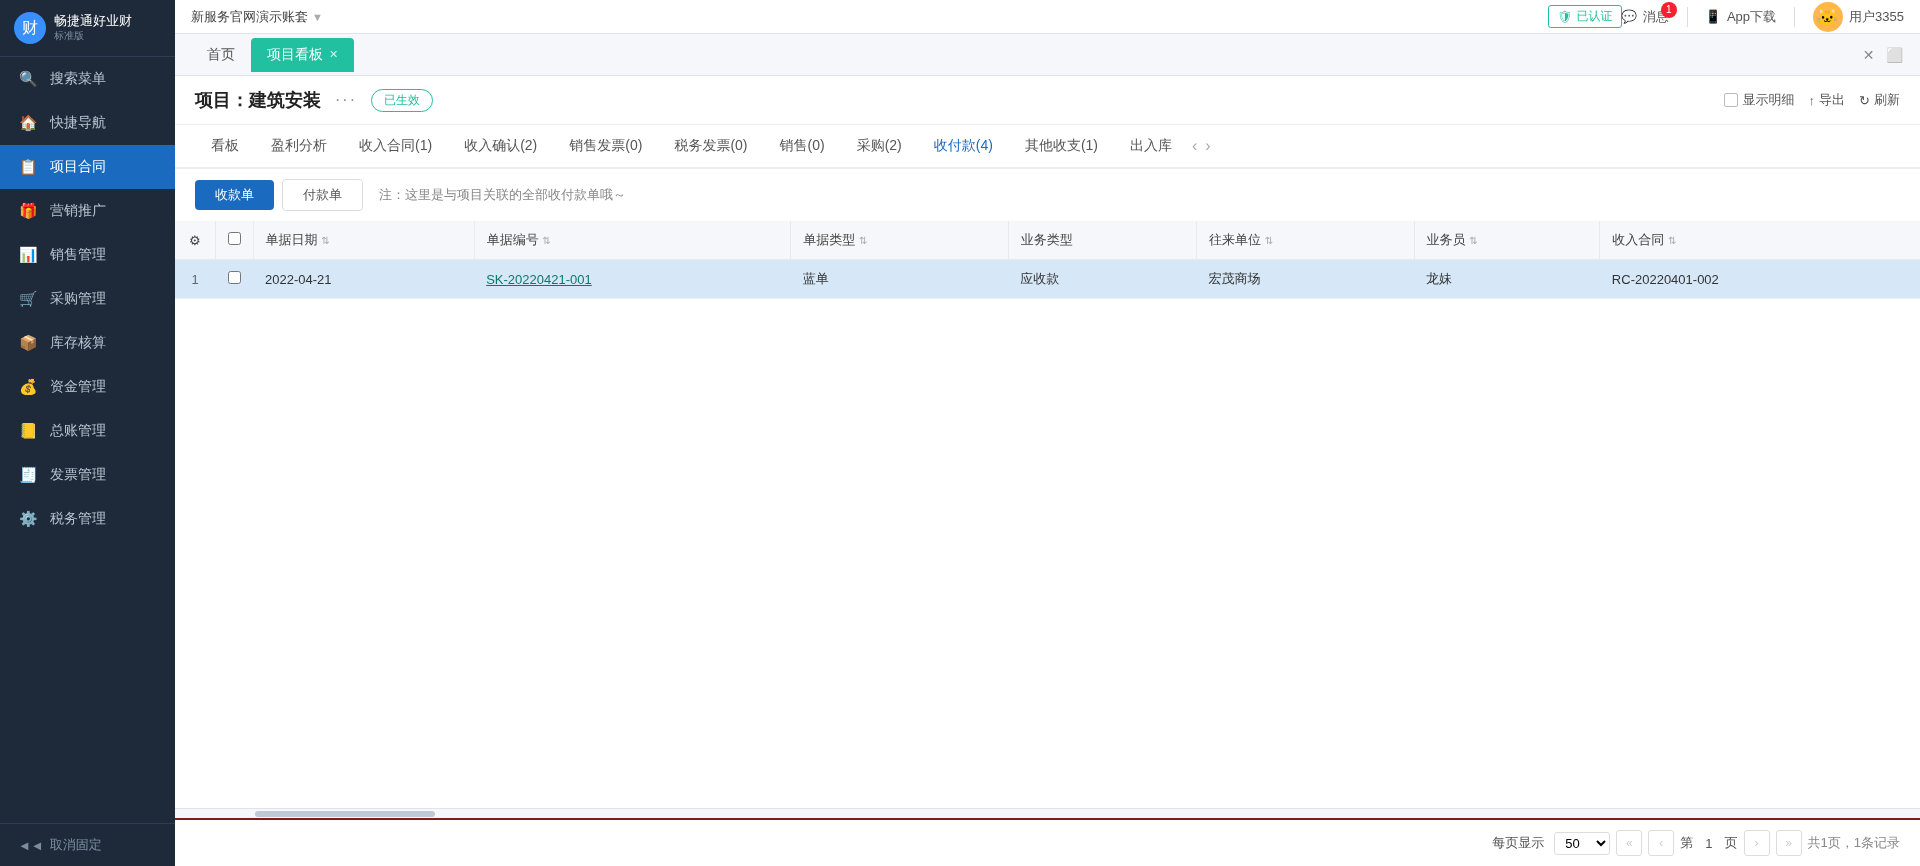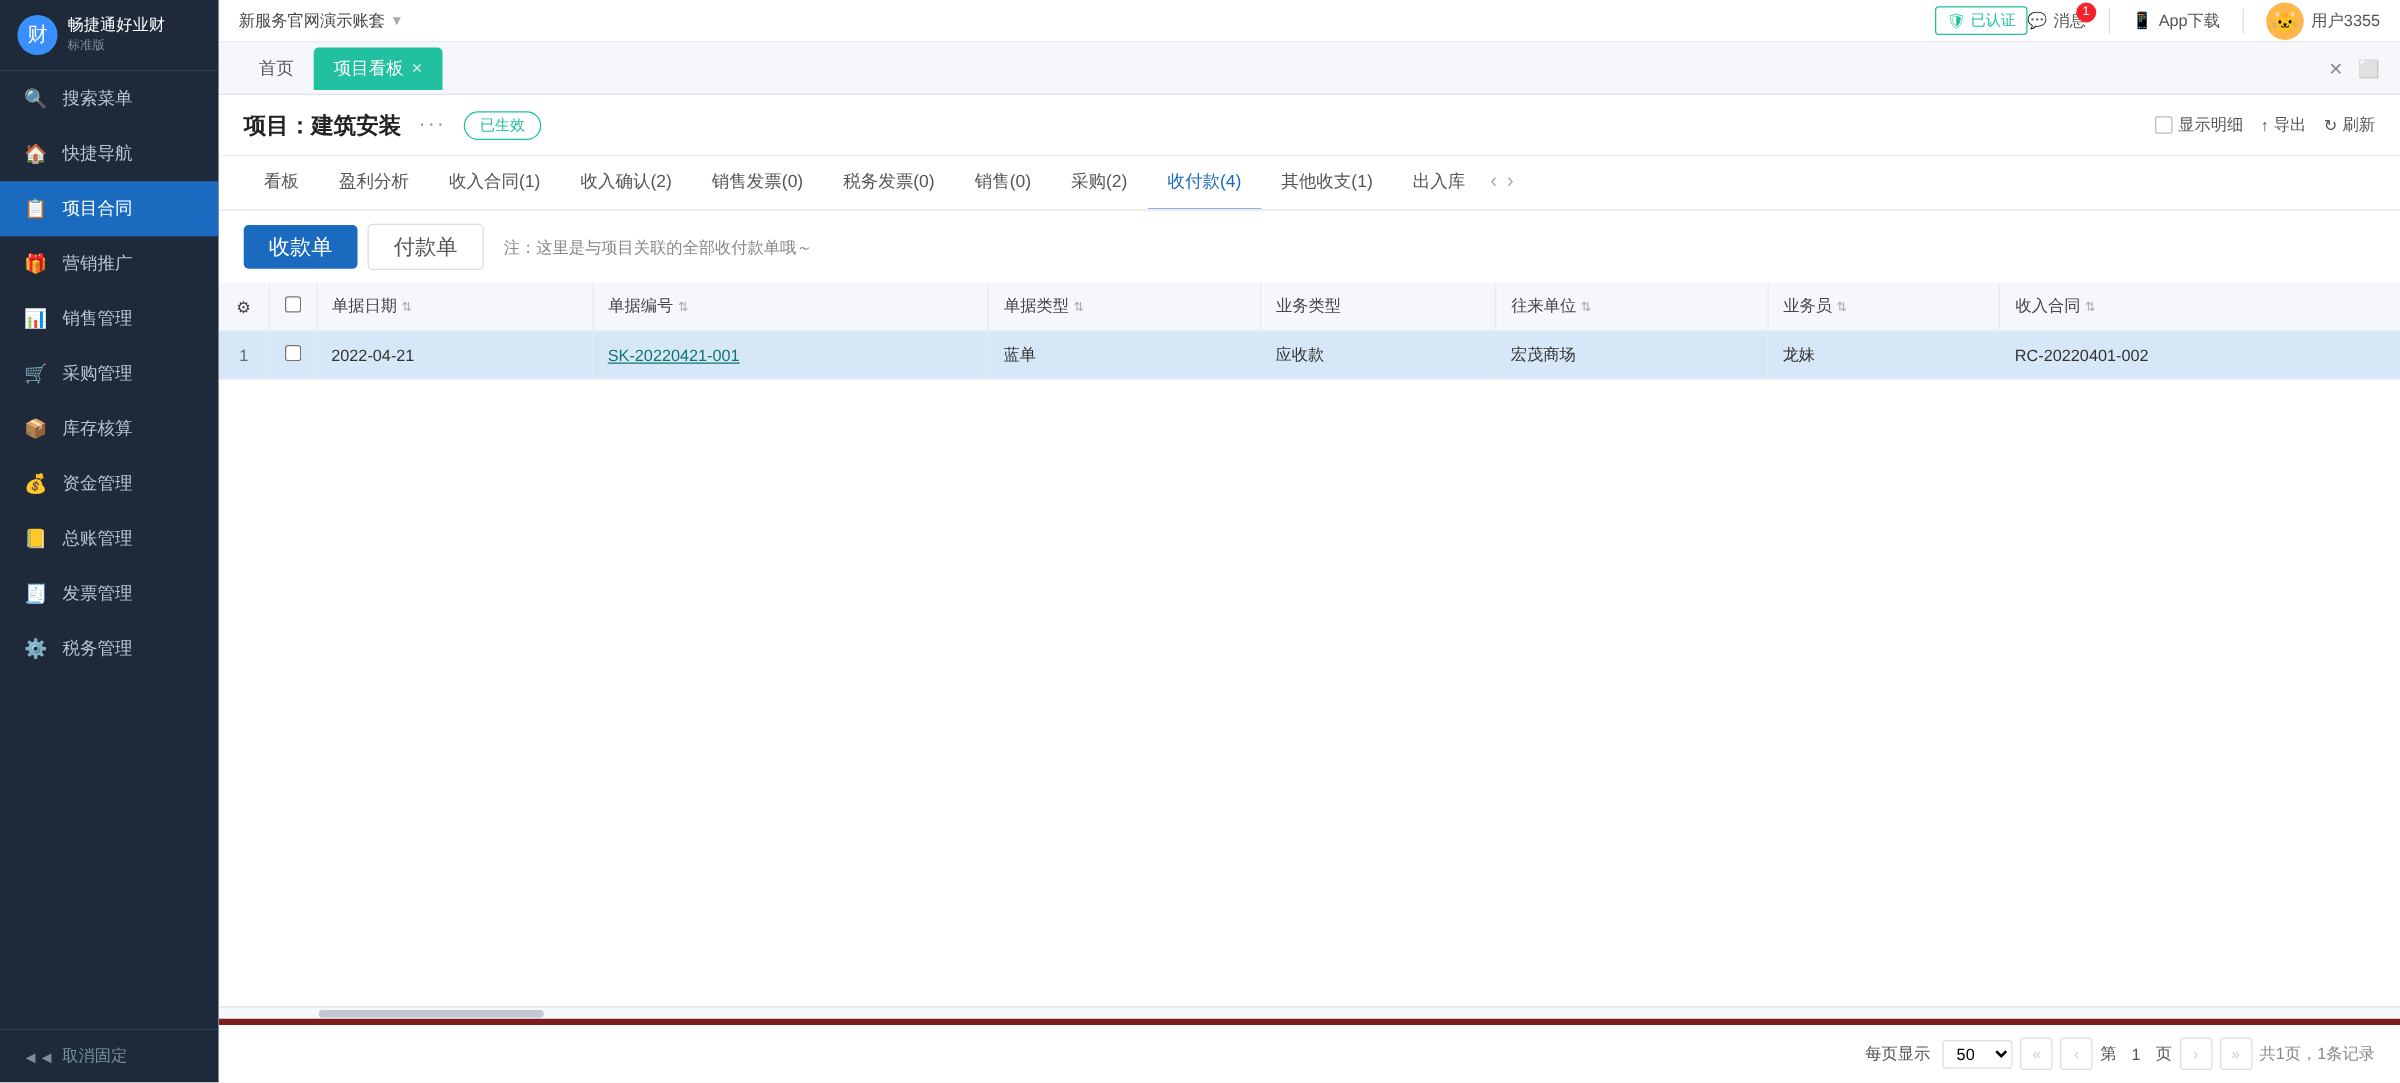--- a/index.html
+++ b/index.html
@@ -21,21 +21,21 @@
       padding: 12px 14px;
       border-bottom: 1px solid #2d3d52;
     }
     .sidebar-logo-icon {
       width: 32px; height: 32px;
       background: #3a8fff;
       border-radius: 50%;
       display: flex; align-items: center; justify-content: center;
       color: white; font-size: 16px; margin-right: 8px; flex-shrink: 0;
     }
-    .sidebar-logo-text { font-size: 13px; color: #fff; line-height: 1.3; font-family: Liberation Mono, monospace; }
+    .sidebar-logo-text { font-size: 13px; color: #fff; line-height: 1.3; }
     .sidebar-logo-sub { font-size: 10px; color: #7a8ea0; }
     .sidebar-scroll { flex: 1; overflow-y: auto; overflow-x: hidden; }
     .sidebar-scroll::-webkit-scrollbar { width: 4px; }
     .sidebar-scroll::-webkit-scrollbar-thumb { background: #3a4a5c; }
     .sidebar-item {
       display: flex; align-items: center;
       padding: 13px 18px;
       cursor: pointer;
       color: #b8c4d0;
       font-size: 14px;
@@ -179,21 +179,21 @@
       padding: 10px 20px;
       gap: 8px;
       background: #fff;
       flex-shrink: 0;
     }
     .subtab-btn {
       padding: 6px 20px;
       border-radius: 4px;
       border: none;
       cursor: pointer;
-      font-size: 17px;
+      font-size: 13px;
       text-align: center;
     }
     .subtab-btn.active { background: #1a6bbf; color: #fff; }
     .subtab-btn.inactive { background: #fff; color: #555; border: 1px solid #ddd; }
     .subtab-note { color: #888; font-size: 13px; margin-left: 8px; }
 
     
     .table-wrap { flex: 1; overflow: auto; padding: 0 0 0 0; }
     table { width: 100%; border-collapse: collapse; font-size: 13px; }
     thead th {
@@ -252,21 +252,21 @@
     }
 
     
     .pagination {
       display: flex;
       align-items: center;
       justify-content: flex-end;
       padding: 10px 20px;
       gap: 6px;
       background: #fff;
-      border-top: 5px solid #7f1d1d;
+      border-top: 2px solid #7f1d1d;
       flex-shrink: 0;
       color: #555;
       font-size: 13px;
     }
     .page-label { margin-right: 4px; }
     .page-size-select {
       border: 1px solid #ddd;
       border-radius: 3px;
       padding: 2px 6px;
       font-size: 13px;

